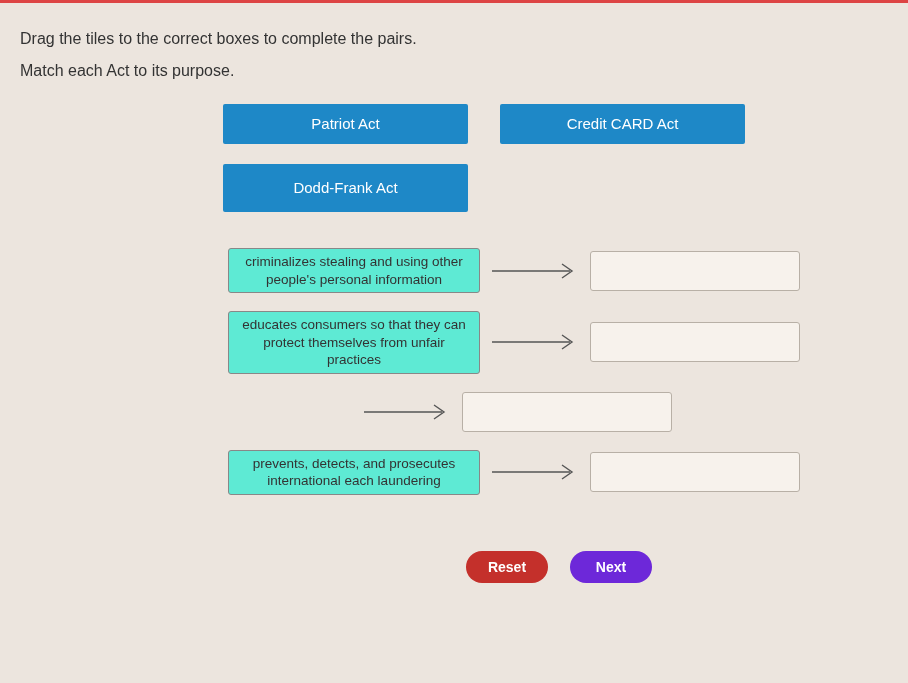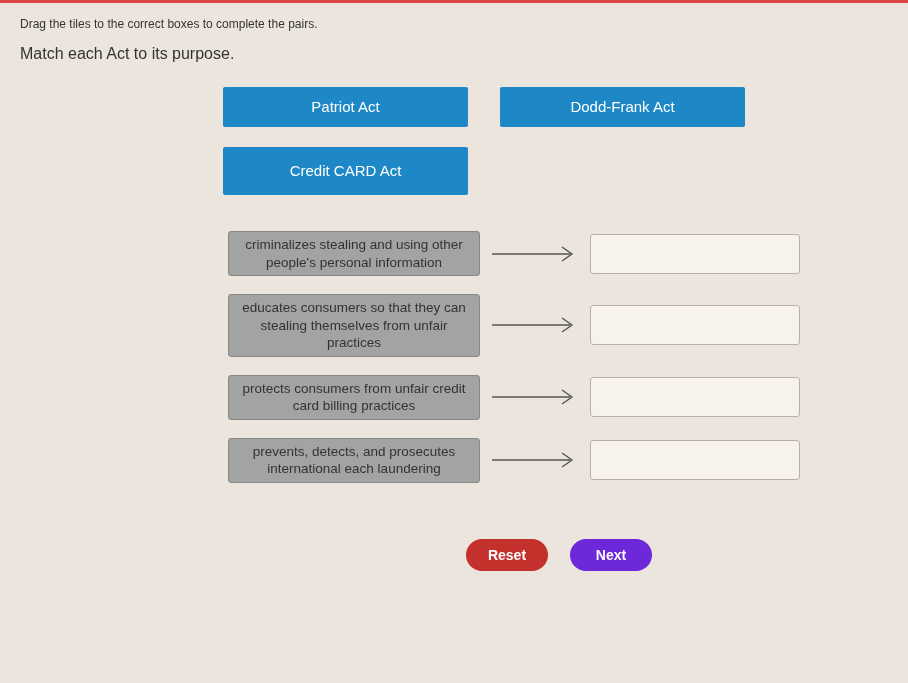--- a/index.html
+++ b/index.html
@@ -10,22 +10,22 @@
       height: 683px;
       overflow: hidden;
       position: relative;
     }
     .top-border {
       height: 3px;
       background: #d44;
       width: 100%;
     }
     .instructions {
-      padding: 14px 20px 6px 20px;
-      font-size: 12px;
+      padding: 27px 20px 6px 20px;
+      font-size: 16px;
       color: #333;
     }
     .sub-instruction {
       padding: 8px 20px 24px 20px;
       font-size: 16px;
       color: #333;
     }
     .tiles-grid {
       display: grid;
       grid-template-columns: 245px 245px;
@@ -56,21 +56,21 @@
       margin-left: 120px;
     }
     .pair-row {
       display: flex;
       align-items: center;
       gap: 4px;
     }
     .purpose-box {
       width: 252px;
       min-height: 44px;
-      background: #a3a3a3;
+      background: #5eead4;
       border: 1px solid #888;
       border-radius: 3px;
       display: flex;
       align-items: center;
       justify-content: center;
       text-align: center;
       font-size: 13.5px;
       color: #333;
       padding: 4px 6px;
       line-height: 1.3;
@@ -116,50 +116,49 @@
 </head>
 <body>
 
 <div class="top-border"></div>
 
 <div class="instructions">Drag the tiles to the correct boxes to complete the pairs.</div>
 <div class="sub-instruction">Match each Act to its purpose.</div>
 
 <div class="tiles-grid">
   <div class="tile">Patriot Act</div>
+  <div class="tile">Credit CARD Act</div>
   <div class="tile">Dodd-Frank Act</div>
-  <div class="tile">Credit CARD Act</div>
 </div>
 
 <div class="pairs">
 
   <div class="pair-row">
     <div class="purpose-box">criminalizes stealing and using other people's personal information</div>
     <div class="arrow">
       <svg viewBox="0 0 90 24">
           <line x1="2" y1="12" x2="80" y2="12" stroke="#555" stroke-width="1.4"></line>
           <polyline points="72,5 82,12 72,19" fill="none" stroke="#555" stroke-width="1.4"></polyline>
         </svg>
     </div>
     <div class="drop-zone"></div>
   </div>
 
   <div class="pair-row">
-    <div class="purpose-box">educates consumers so that they can stealing themselves from unfair practices</div>
+    <div class="purpose-box">educates consumers so that they can protect themselves from unfair practices</div>
     <div class="arrow">
       <svg viewBox="0 0 90 24">
           <line x1="2" y1="12" x2="80" y2="12" stroke="#555" stroke-width="1.4"></line>
           <polyline points="72,5 82,12 72,19" fill="none" stroke="#555" stroke-width="1.4"></polyline>
         </svg>
     </div>
     <div class="drop-zone"></div>
   </div>
 
   <div class="pair-row">
-    <div class="purpose-box">protects consumers from unfair credit card billing practices</div>
     <div class="arrow">
       <svg viewBox="0 0 90 24">
           <line x1="2" y1="12" x2="80" y2="12" stroke="#555" stroke-width="1.4"></line>
           <polyline points="72,5 82,12 72,19" fill="none" stroke="#555" stroke-width="1.4"></polyline>
         </svg>
     </div>
     <div class="drop-zone"></div>
   </div>
 
   <div class="pair-row">

